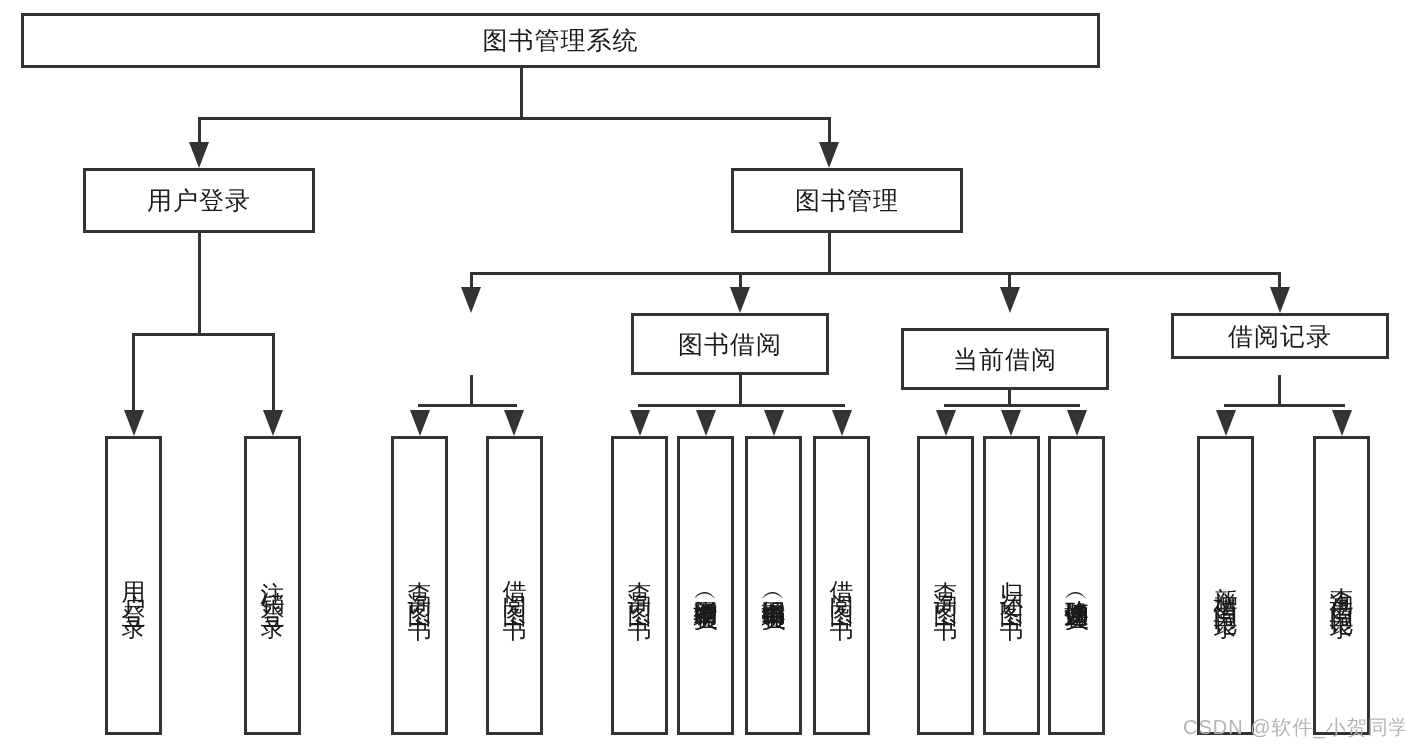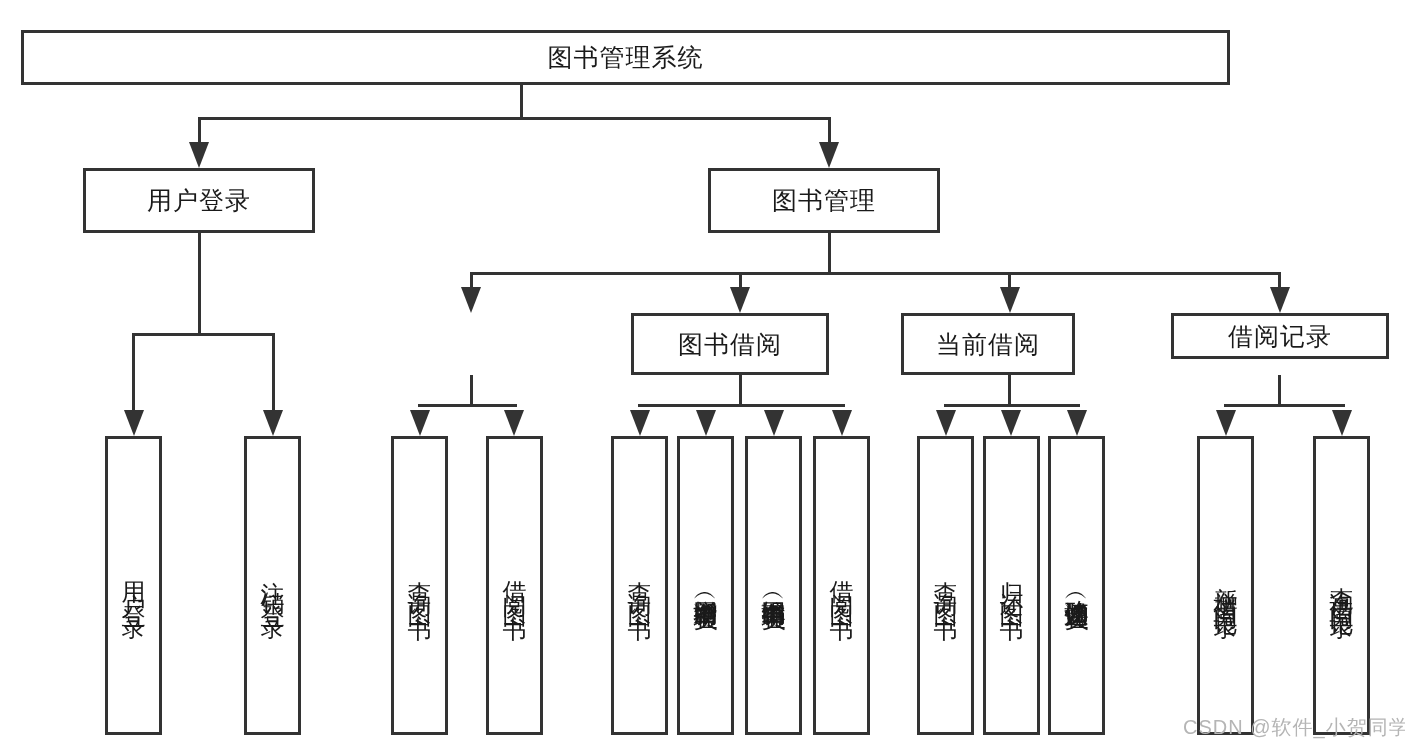--- a/index.html
+++ b/index.html
@@ -100,27 +100,27 @@
   <div class="arr" style="left:630px;top:410px"></div>
   <div class="arr" style="left:696px;top:410px"></div>
   <div class="arr" style="left:764px;top:410px"></div>
   <div class="arr" style="left:832px;top:410px"></div>
   <div class="arr" style="left:936px;top:410px"></div>
   <div class="arr" style="left:1001px;top:410px"></div>
   <div class="arr" style="left:1067px;top:410px"></div>
   <div class="arr" style="left:1216px;top:410px"></div>
   <div class="arr" style="left:1332px;top:410px"></div>
 
-  <div class="node" style="left:21px;top:30px;width:1209px;height:55px">图书管理系统</div>
+  <div class="node" style="left:21px;top:13px;width:1079px;height:55px">图书管理系统</div>
 
   <div class="node" style="left:83px;top:168px;width:232px;height:65px">用户登录</div>
-  <div class="node" style="left:708px;top:168px;width:232px;height:65px">图书管理</div>
+  <div class="node" style="left:731px;top:168px;width:232px;height:65px">图书管理</div>
 
   <div class="node" style="left:631px;top:313px;width:198px;height:62px">图书借阅</div>
-  <div class="node" style="left:901px;top:313px;width:174px;height:62px">当前借阅</div>
+  <div class="node" style="left:901px;top:328px;width:208px;height:62px">当前借阅</div>
   <div class="node" style="left:1171px;top:313px;width:218px;height:46px">借阅记录</div>
 
   <div class="node leaf ls-wide" style="left:105px;top:436px;width:57px;height:299px">用户登录</div>
   <div class="node leaf ls-wide" style="left:244px;top:436px;width:57px;height:299px">注销登录</div>
 
   <div class="node leaf ls-wide" style="left:391px;top:436px;width:57px;height:299px">查询图书</div>
   <div class="node leaf ls-wide" style="left:486px;top:436px;width:57px;height:299px">借阅图书</div>
 
   <div class="node leaf ls-wide" style="left:611px;top:436px;width:57px;height:299px">查询图书</div>
   <div class="node leaf ls-tight" style="left:677px;top:436px;width:57px;height:299px">新增图书（管理员）</div>

